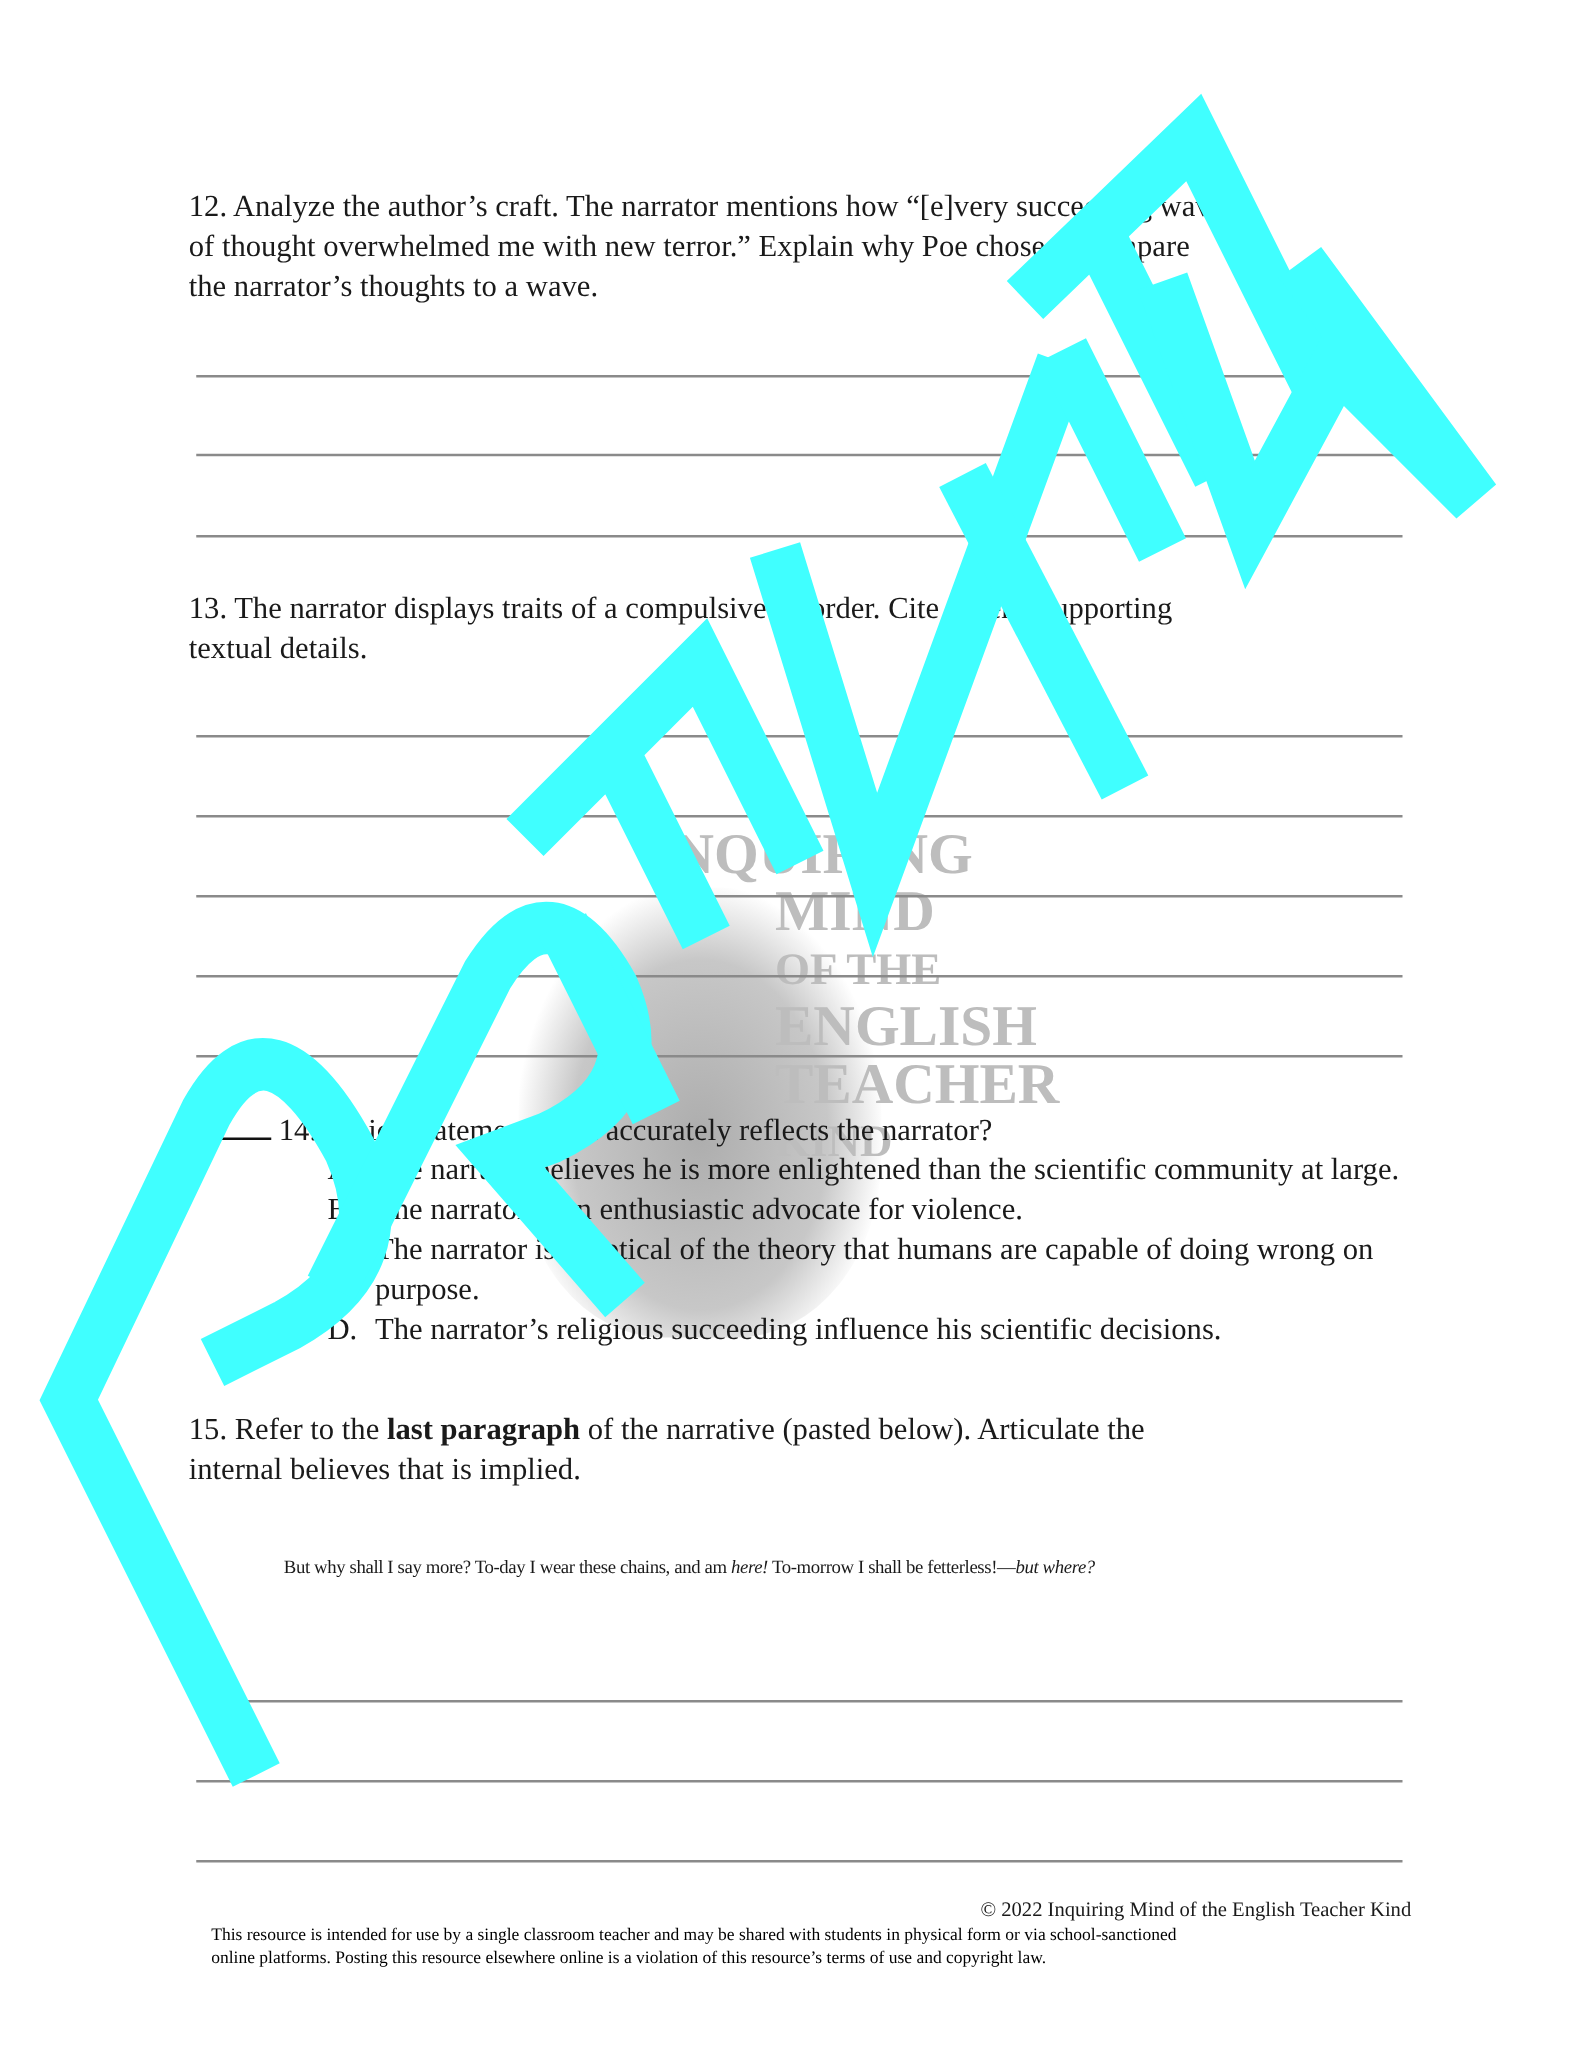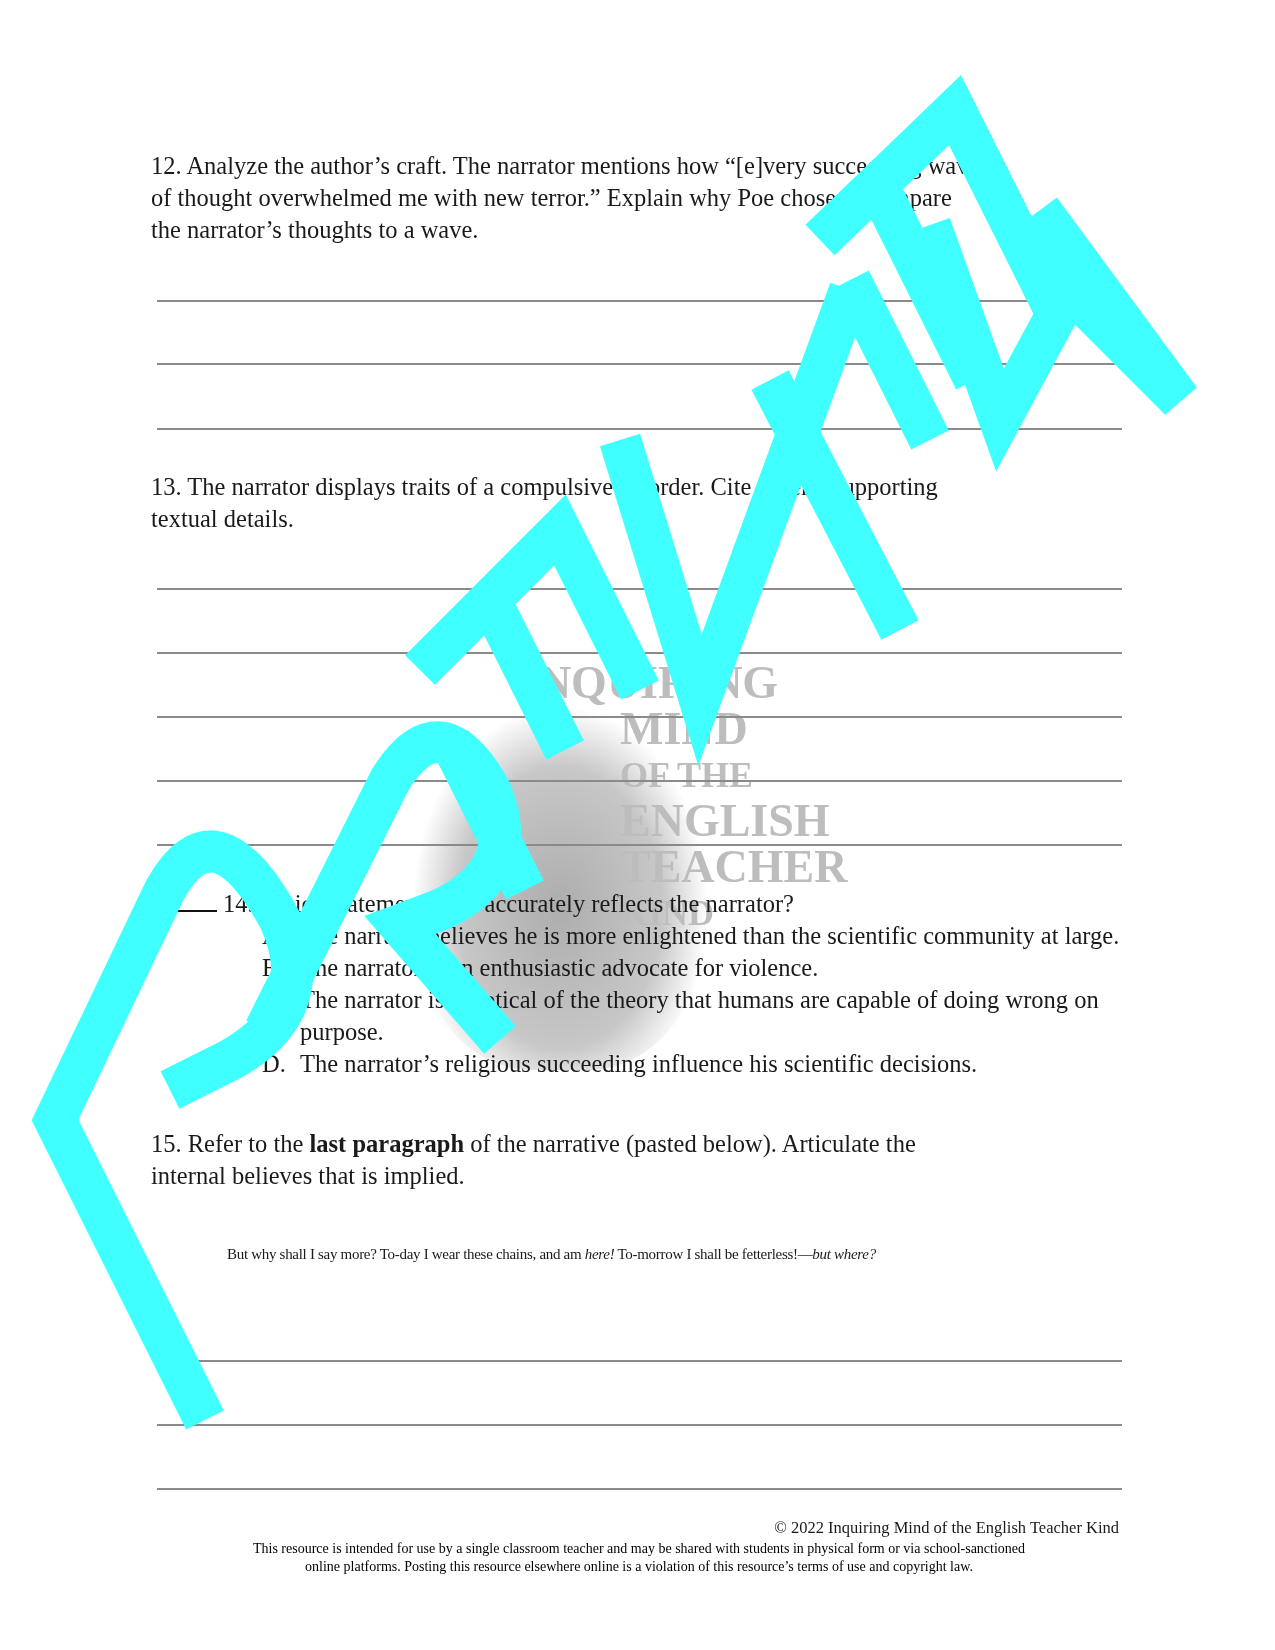--- a/index.html
+++ b/index.html
@@ -4,21 +4,21 @@
   <style>
     html, body { margin:0; padding:0; background:#ffffff; }
     body { width:1275px; height:1650px; position:relative; overflow:hidden; font-family:"Liberation Serif", "DejaVu Serif", serif; color:#1a1a1a; }
     .q { position:absolute; left:151px; width:980px; font-size:24.5px; line-height:32px; }
     .line { position:absolute; left:157px; width:965px; height:2px; background:#8a8a8a; }
     .opts { position:absolute; left:262px; width:860px; font-size:24.5px; line-height:32px; }
     .opt { display:flex; }
     .opt .l { width:38px; flex:none; }
     .blank { display:inline-block; width:66px; border-bottom:2px solid #111; margin-right:6px; height:22px; vertical-align:baseline; }
     .quote { position:absolute; left:227px; width:905px; font-family:Liberation Serif, serif; font-size:15px; line-height:34px; transform-origin:left top; letter-spacing:-0.3px; }
-    .footer { position:absolute; right:156px; text-align:center; }
+    .footer { position:absolute; right:146px; text-align:left; }
     .f1 { top:1518px; font-size:16.5px; color:#1a1a1a; }
     .f2 { top:1540px; font-size:14px; color:#000000; line-height:18px; width:960px; }
     .wm { position:absolute; left:520px; top:660px; color:#bdbdbd; font-family:"Liberation Serif", serif; font-weight:bold; font-size:46px; line-height:46px; }
     .dog { position:absolute; left:415px; top:710px; width:290px; height:360px; background:radial-gradient(ellipse at 50% 55%, #6a6a6a 0%, #9a9a9a 50%, rgba(255,255,255,0) 72%); opacity:0.55; border-radius:45% 45% 40% 40%; }
     .preview { position:absolute; left:0; top:0; pointer-events:none; }
   </style>
 </head>
 <body>
 
 <div class="dog"></div>

